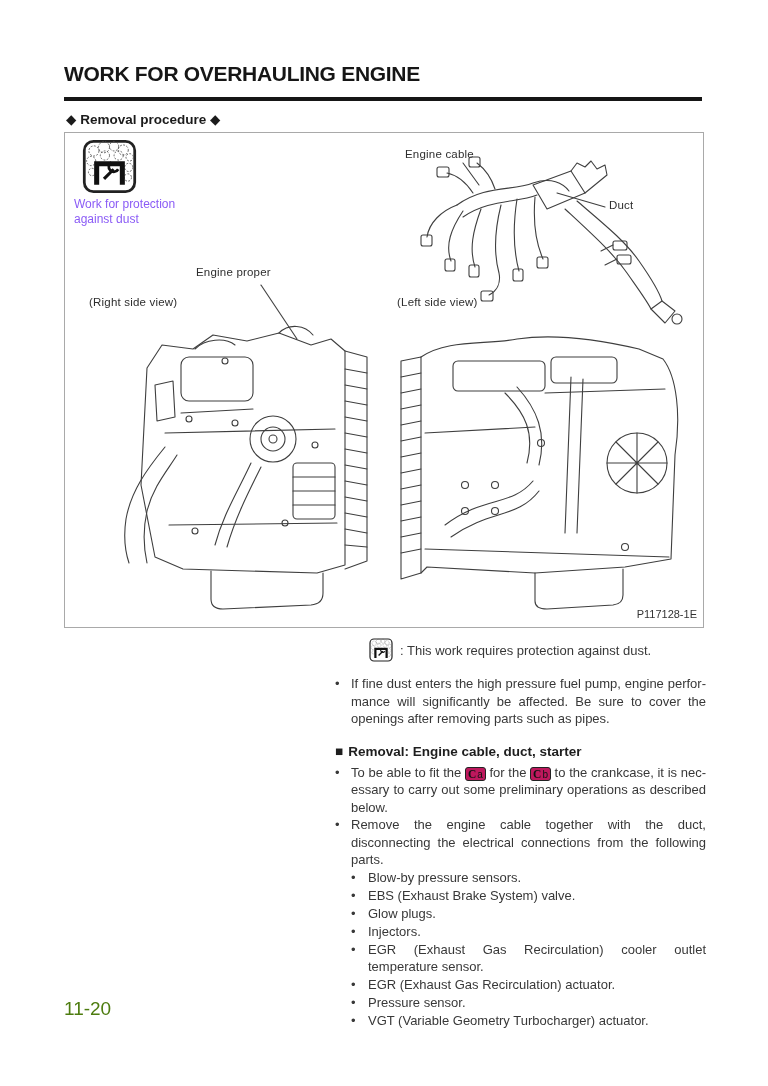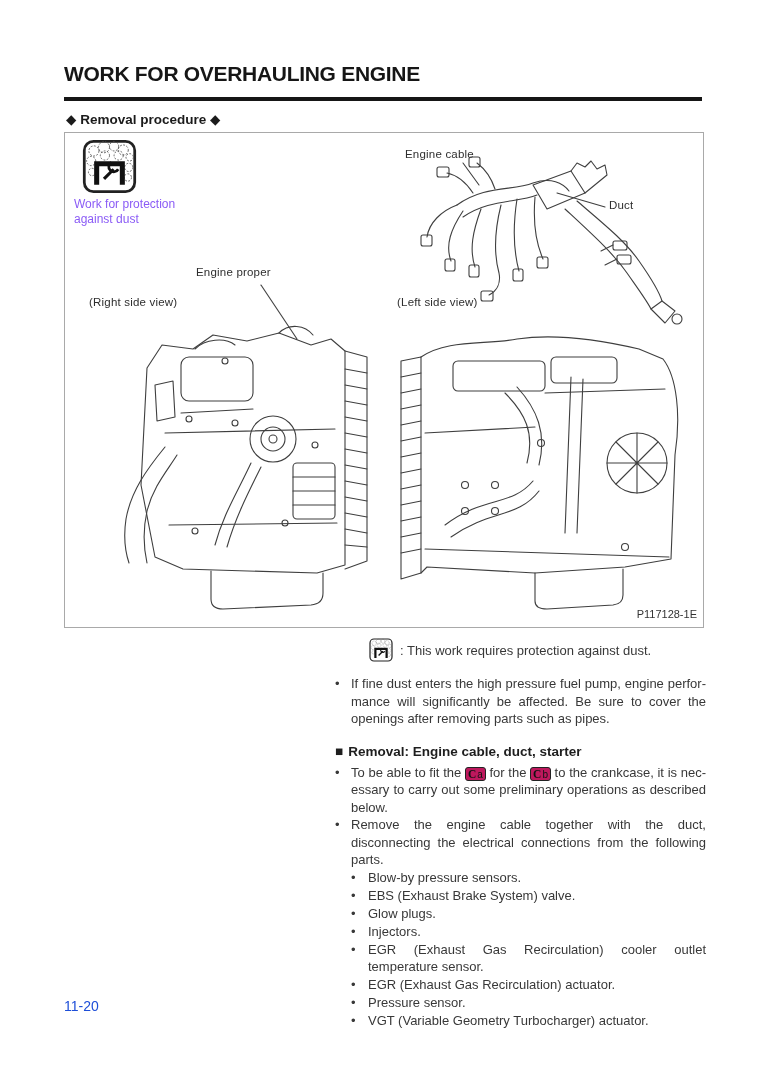--- a/index.html
+++ b/index.html
@@ -49,21 +49,21 @@
   .sub-list{margin-left:16px;}
   .sub-list .bullet-item .b{flex:0 0 17px;}
   .sub-list .bullet-item{margin-bottom:0.5px;}
   .tool-badge{
     display:inline-block;border:1.4px solid #222;border-radius:3px;
     padding:0 2px 0 2px;line-height:11px;height:12px;vertical-align:-1px;
     background:#be185d;white-space:nowrap;
   }
   .tool-badge .sym{font-weight:900;font-size:11.5px;color:#111;font-family:"Liberation Serif",serif;}
   .tool-badge .ltr{font-size:10px;color:#111;margin-left:1px;}
-  .page-number{left:64px;top:998px;font-size:14px;color:#1d4ed8;}
+  .page-number{left:64px;top:998px;font-size:19px;color:#4d7c0f;}
   svg{display:block;}
   .ln{stroke:#3f3f3f;stroke-width:1.1;fill:none;stroke-linecap:round;stroke-linejoin:round;}
 </style>
 </head>
 <body>
 
 <svg width="0" height="0" style="position:absolute">
   <symbol id="sym-dust" viewBox="0 0 60 60">
     <rect x="2.5" y="2.5" width="55" height="55" rx="10" fill="#fff" stroke="#222" stroke-width="3"></rect>
     <g fill="none" stroke="#555" stroke-width="1" stroke-dasharray="2,1.6">

